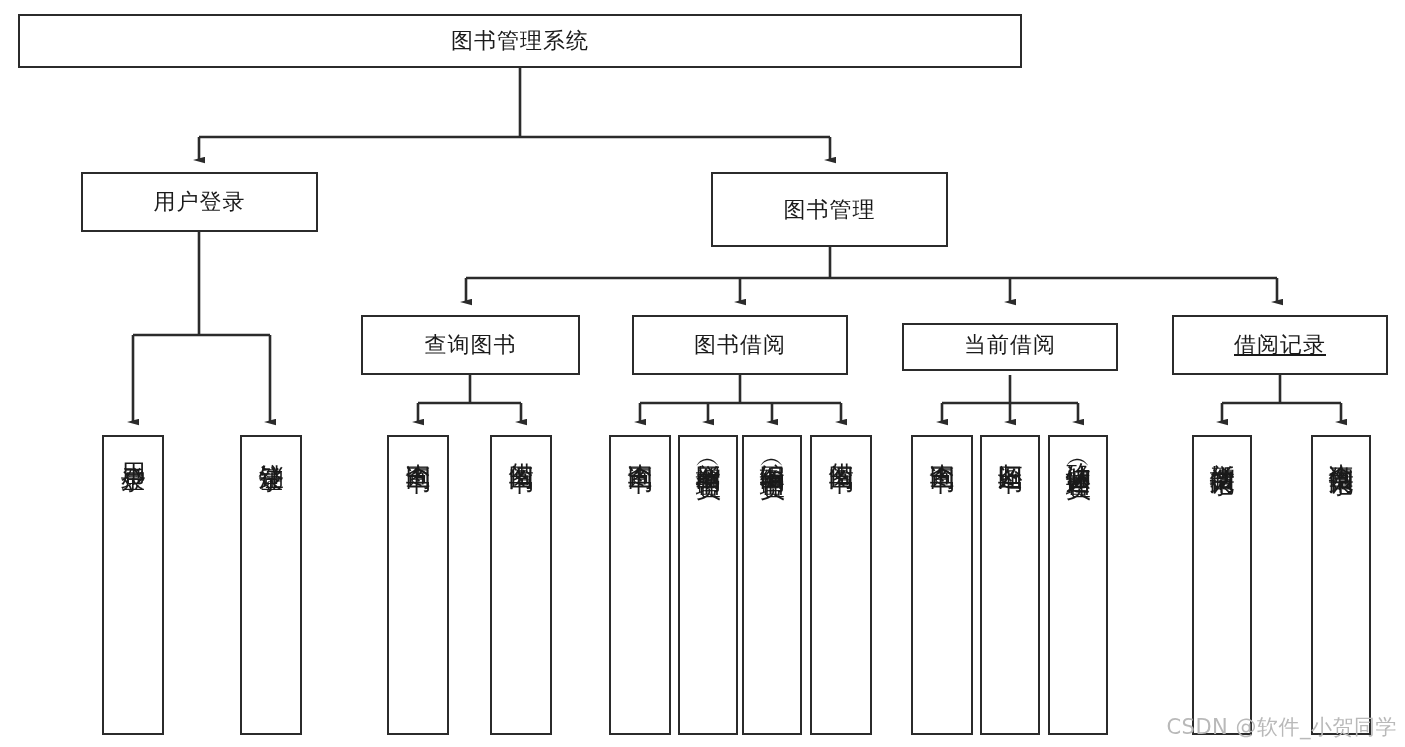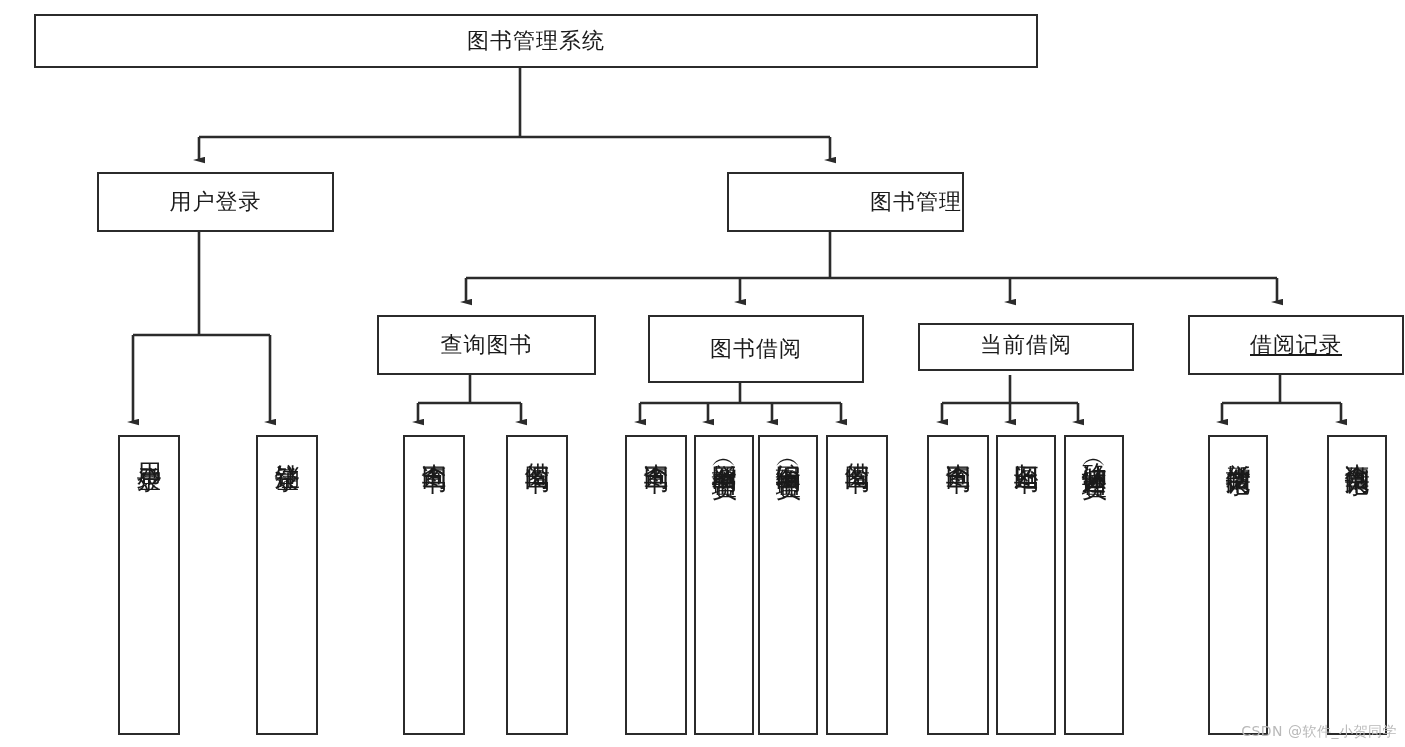--- a/index.html
+++ b/index.html
@@ -28,21 +28,20 @@
   .node {
     position: absolute;
     box-sizing: border-box;
     background: #ffffff;
     border: 2.5px solid #2b2b2b;
     display: flex;
     align-items: center;
     justify-content: center;
     color: #1a1a1a;
     z-index: 2;
-    margin-left: 16px;
   }
   .node-label {
     display: block;
     text-align: center;
     line-height: 1.18;
     white-space: nowrap;
   }
   .node.horizontal .node-label {
     writing-mode: horizontal-tb;
     font-size: 22px;
@@ -60,21 +59,21 @@
     writing-mode: vertical-rl;
     text-orientation: upright;
     font-size: 25px;
     line-height: 1.02;
     letter-spacing: 2px;
   }
   #watermark {
     position: absolute;
     right: 8px;
     bottom: 6px;
-    font-size: 14px;
+    font-size: 21px;
     color: #b9b9b9;
     letter-spacing: 0.5px;
     z-index: 5;
     white-space: nowrap;
     font-family: "DejaVu Sans", "Liberation Sans", sans-serif;
   }
 </style>
 </head>
 <body>
 
@@ -131,29 +130,29 @@
   </svg>
 
   <div class="node root horizontal" style="left:18px; top:14px; width:1004px; height:54px;">
     <span class="node-label">图书管理系统</span>
   </div>
 
   <div class="node horizontal" style="left:81px; top:172px; width:237px; height:60px;">
     <span class="node-label">用户登录</span>
   </div>
 
-  <div class="node horizontal" style="left:711px; top:172px; width:237px; height:60px;justify-content:flex-end;">
+  <div class="node horizontal" style="left:711px; top:172px; width:237px; height:75px;">
     <span class="node-label">图书管理</span>
   </div>
 
   <div class="node horizontal" style="left:361px; top:315px; width:219px; height:60px;">
     <span class="node-label">查询图书</span>
   </div>
 
-  <div class="node horizontal" style="left:632px; top:315px; width:216px; height:68px;">
+  <div class="node horizontal" style="left:632px; top:315px; width:216px; height:60px;">
     <span class="node-label">图书借阅</span>
   </div>
 
   <div class="node horizontal" style="left:902px; top:323px; width:216px; height:48px;font-family:Liberation Mono, monospace;">
     <span class="node-label">当前借阅</span>
   </div>
 
   <div class="node horizontal" style="left:1172px; top:315px; width:216px; height:60px;text-decoration:underline;">
     <span class="node-label">借阅记录</span>
   </div>

